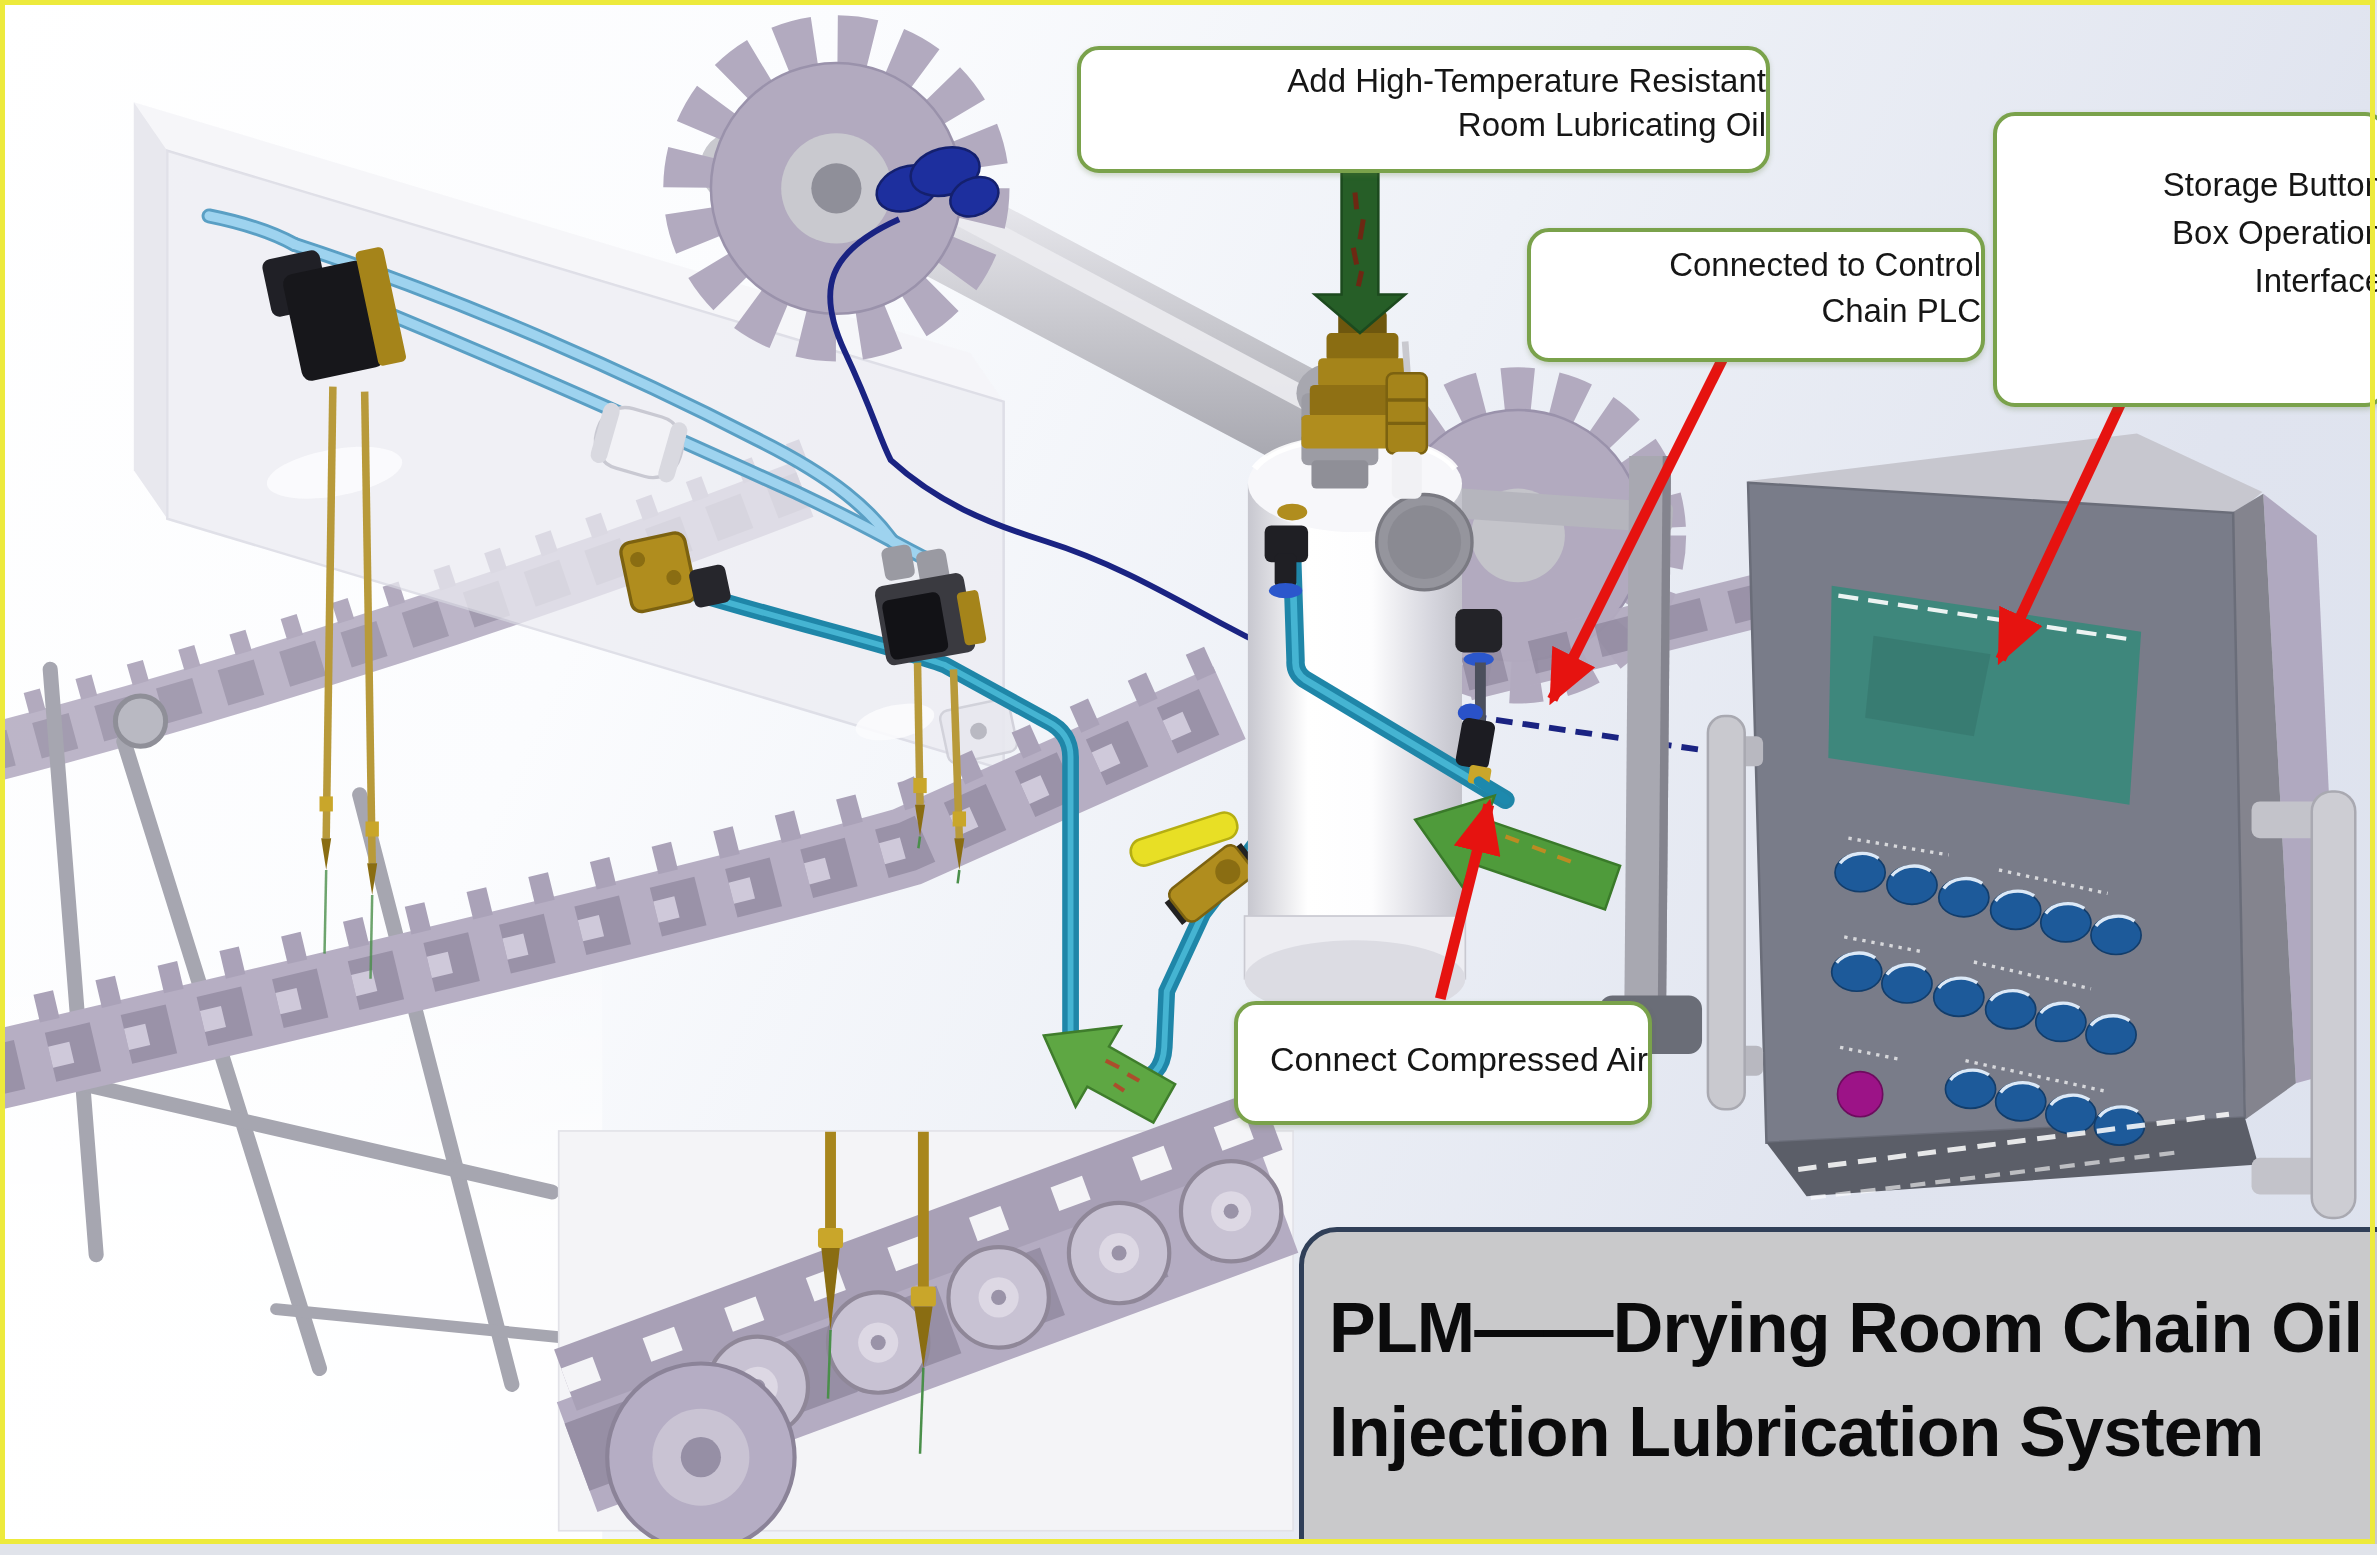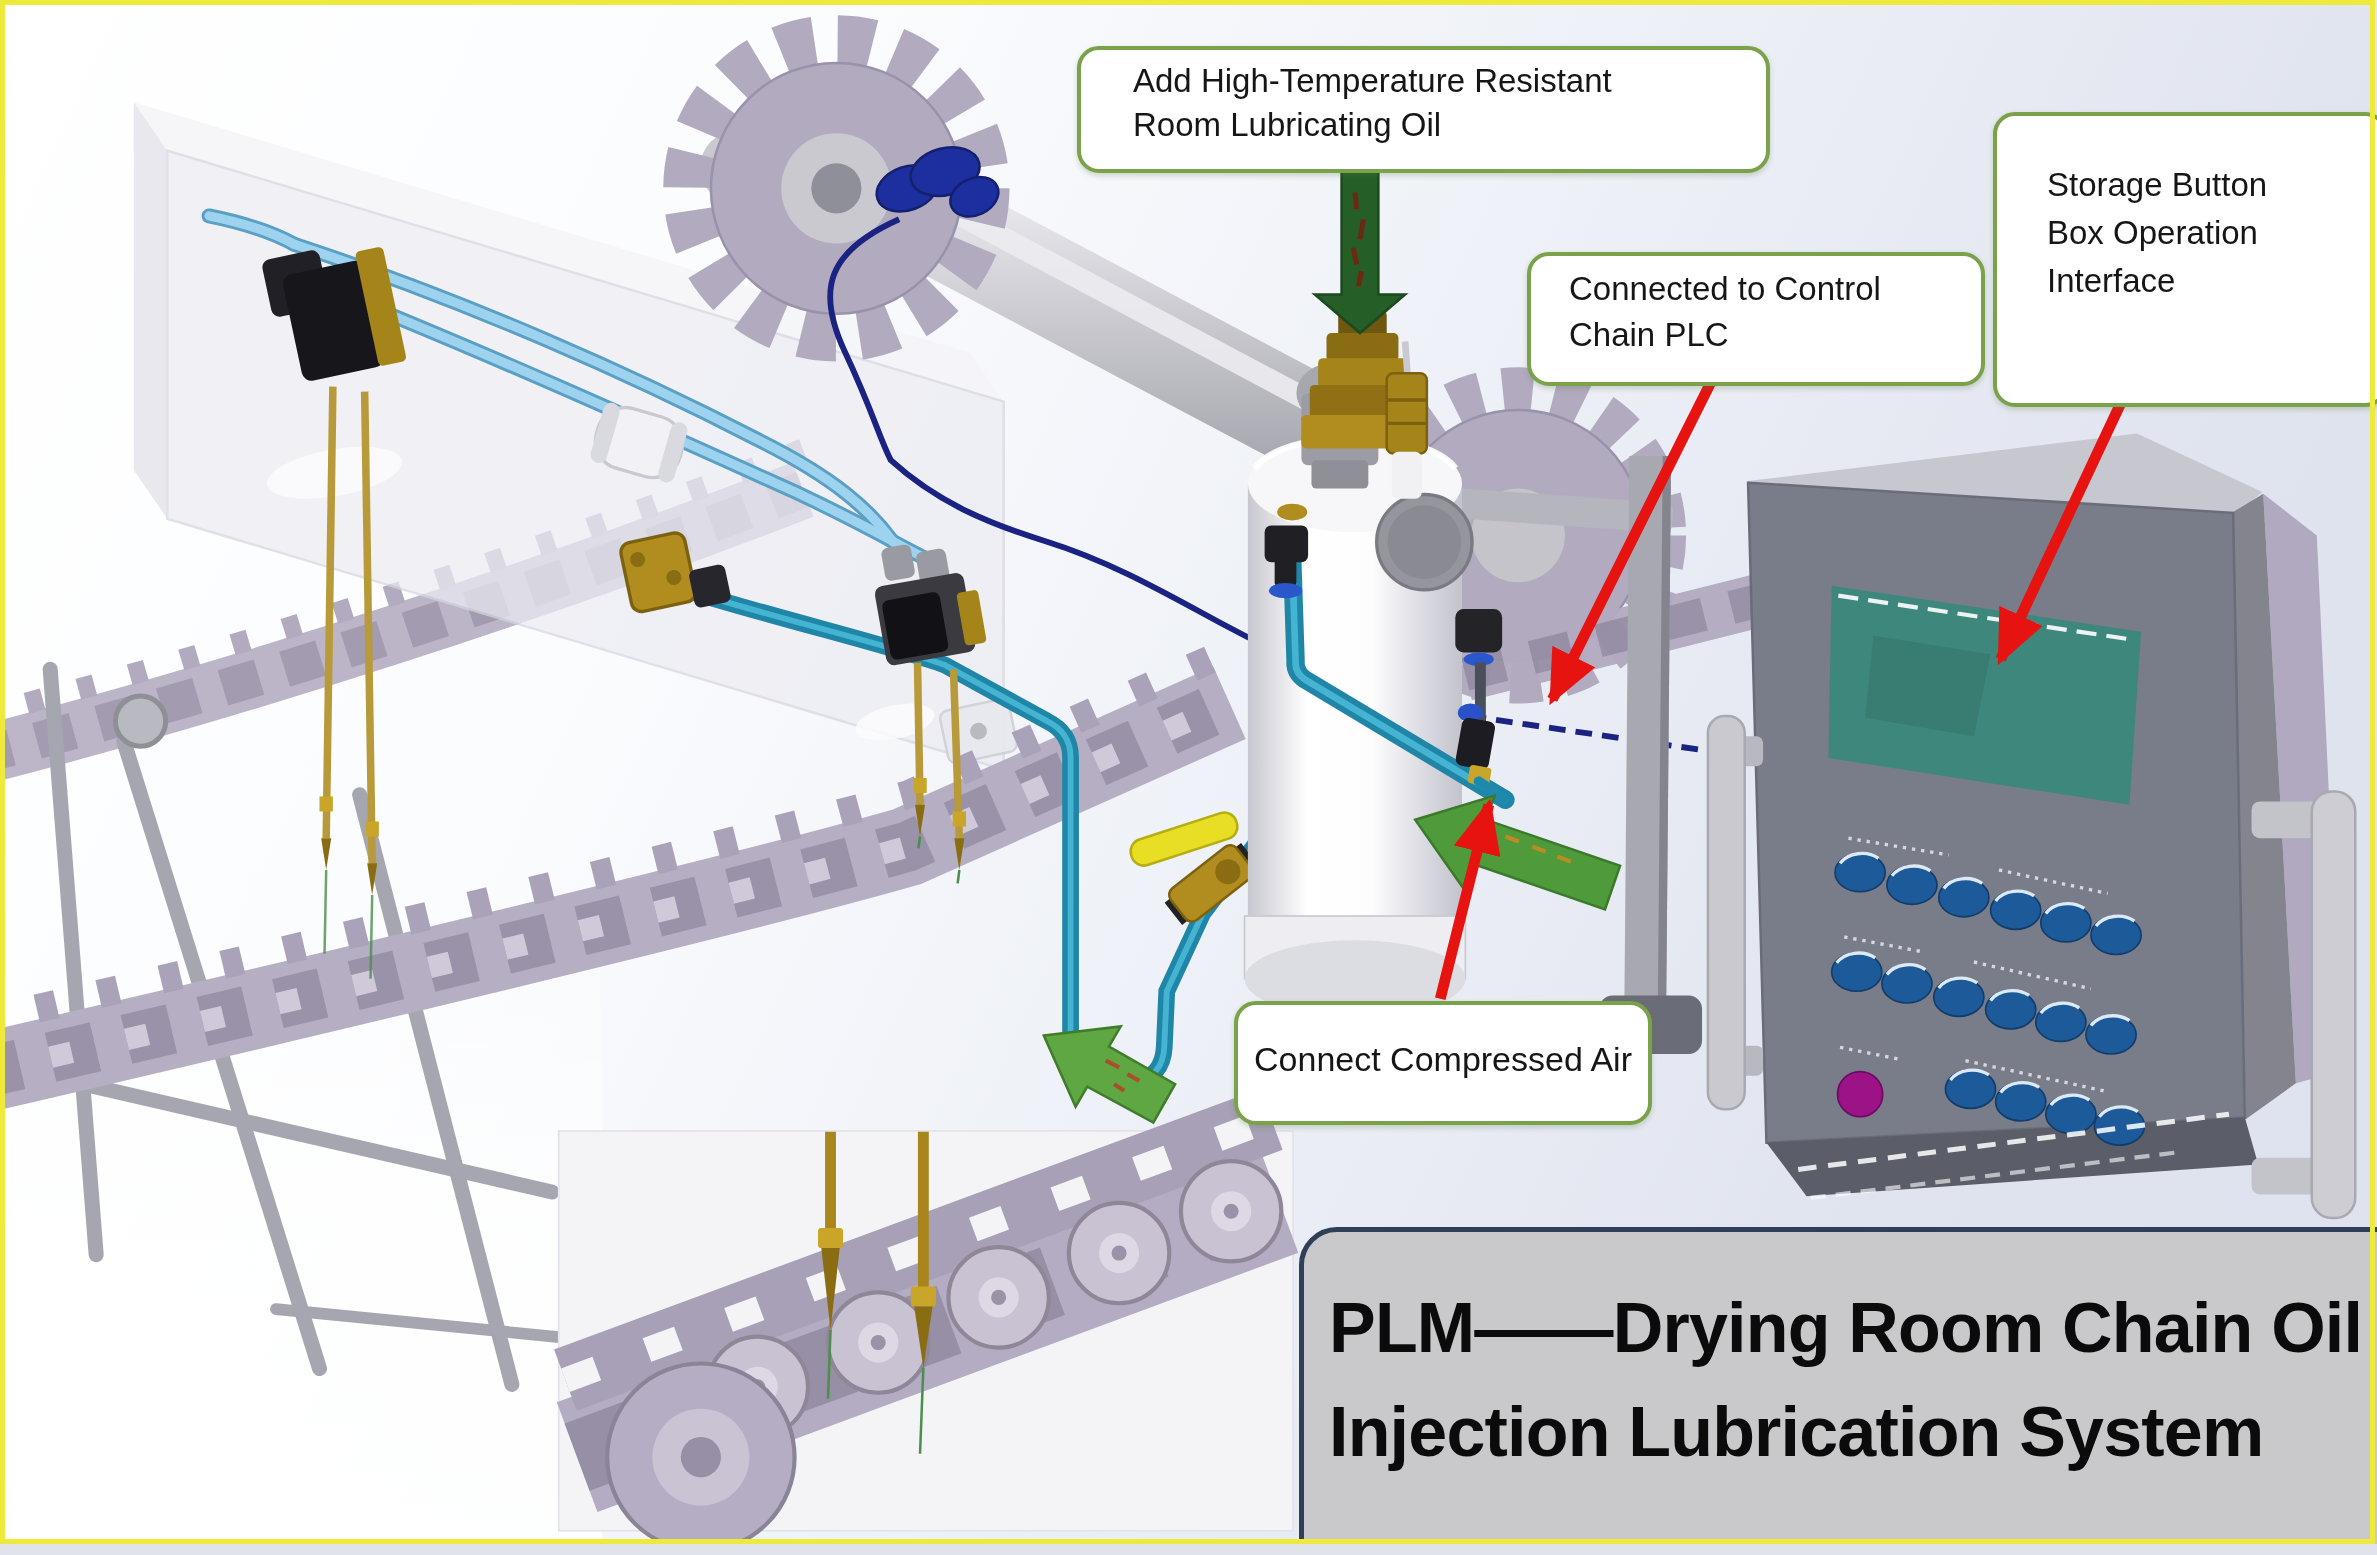--- a/index.html
+++ b/index.html
@@ -4,23 +4,23 @@
 <style>
   html,body{margin:0;padding:0;background:#e0e3ea;}
   .canvas{position:relative;width:2377px;height:1556px;overflow:hidden;
     font-family:"Liberation Sans","DejaVu Sans",sans-serif;
     background:linear-gradient(115deg,#ffffff 0%,#fbfcfe 28%,#eef1f7 52%,#e0e4ef 78%,#dde2ee 100%);}
   .art{position:absolute;left:0;top:0;}
   .frame{position:absolute;left:0;top:0;right:2.5px;bottom:11.7px;border:5px solid #edea3c;pointer-events:none;z-index:60;}
   .bottomstrip{position:absolute;left:0;bottom:0;width:100%;height:11.7px;background:#e0e3ea;z-index:59;}
   .callout{position:absolute;background:#ffffff;border:4.2px solid #7aa24b;border-radius:22px;
     color:#161616;z-index:40;box-shadow:0 2.5px 5px rgba(90,120,60,.25);}
-  .callout .ln{display:block;white-space:nowrap;}
+  .callout .ln{display:block;white-space:nowrap;text-align:right;}
   .co1{left:1077px;top:46px;width:633px;height:110px;font-size:33px;line-height:44px;padding:9.2px 0 0 52px;}
-  .co2{left:1527px;top:228px;width:412px;height:116px;font-size:33px;line-height:46px;padding:10px 0 0 38px;margin-top:24px;}
+  .co2{left:1527px;top:228px;width:412px;height:116px;font-size:33px;line-height:46px;padding:10px 0 0 38px;}
   .co3{left:1993px;top:112px;width:336px;height:242px;font-size:33px;line-height:48px;padding:45px 0 0 50px;}
   .co4{left:1234px;top:1001px;width:410px;height:116px;font-size:34px;line-height:108px;text-align:center;}
   .titlebox{position:absolute;left:1299px;top:1227px;width:1121px;height:315px;background:#c9c9cb;
     border:5px solid #303f58;border-radius:38px;z-index:41;color:#0b0b0c;font-weight:bold;
     font-size:70px;line-height:104px;padding:44px 0 0 25px;letter-spacing:-0.8px;}
   .titlebox .ln{display:block;white-space:nowrap;}
 </style>
 </head>
 <body>
 

